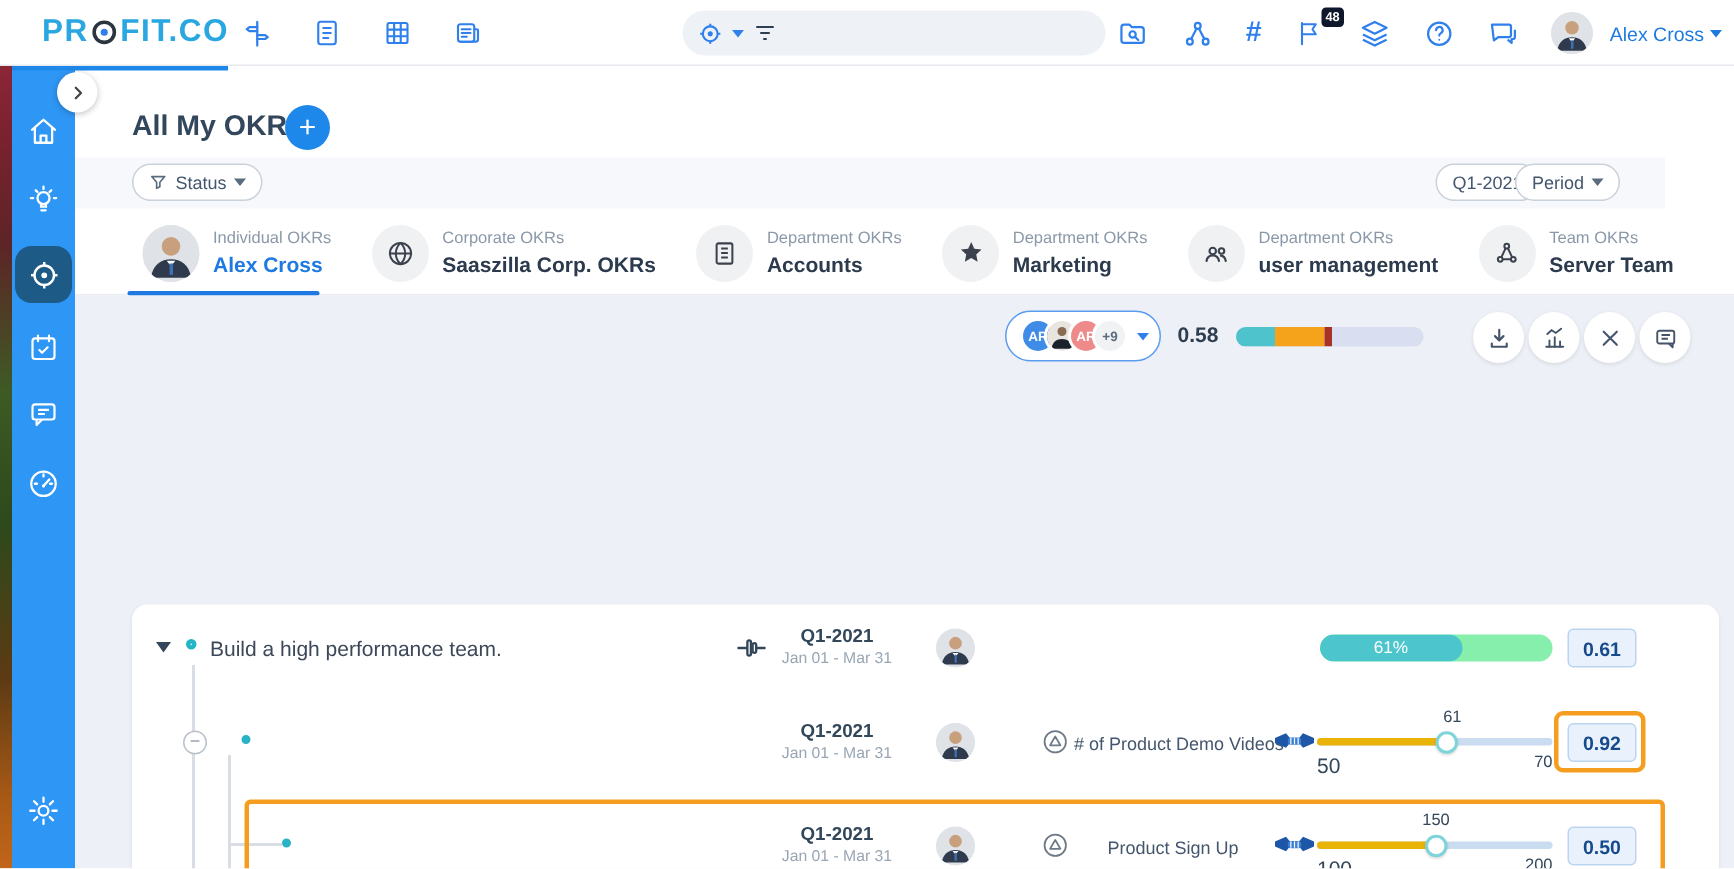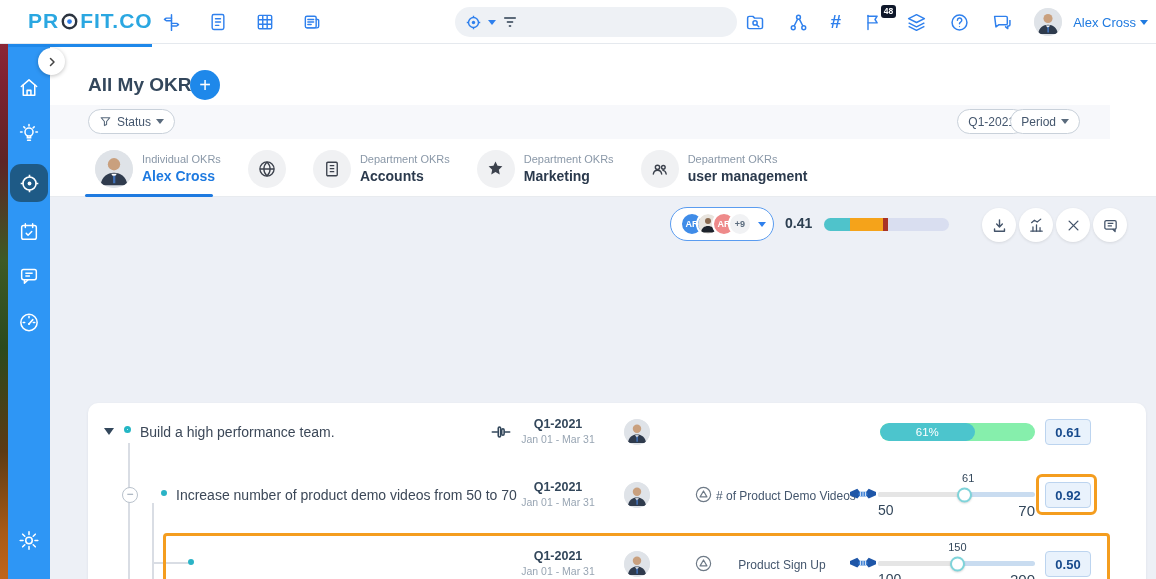--- a/index.html
+++ b/index.html
@@ -103,26 +103,26 @@
   .okr-title { top:14px; font-size:14px; color:#3c4858; white-space:nowrap; }
   .align-icon { left:402px; top:11px; color:#33475b; cursor:pointer; }
   .date-col { left:420px; top:7px; width:100px; text-align:center; }
   .date-q { font-size:12.5px; font-weight:bold; color:#33475b; }
   .date-sub { font-size:10.5px; color:#98a5b3; margin-top:2px; }
   .row-avatar { left:536px; top:9px; }
   .kpi-icon { left:606px; top:12px; color:#6e7a87; }
   .kpi-label { left:628px; top:16px; width:132px; text-align:center; font-size:12px; color:#44566d; white-space:nowrap; }
   .handshake { left:762px; top:13px; }
   .slider { left:790px; top:19px; width:157px; height:5px; border-radius:3px; background:#c9dcf0; }
-  .slider-fill { position:relative; height:5px; border-radius:3px; background:#e5e5e5; }
+  .slider-fill { position:relative; height:5px; border-radius:3px; background:#eab308; }
   .slider-thumb { position:absolute; right:-8px; top:50%; transform:translateY(-50%); width:15px; height:15px;
     background:#fff; border:2px solid #7fd4da; border-radius:50%; box-shadow:0 1px 2px rgba(0,0,0,.15); cursor:pointer; }
   .slider-cur { position:absolute; right:-10px; top:-20px; font-size:11px; color:#33475b; }
   .slider-min { position:absolute; left:0; top:10px; font-size:14px; color:#33475b; }
-  .slider-max { position:absolute; right:0; top:10px; font-size:15px; color:#33475b; }
+  .slider-max { position:absolute; right:0; top:10px; font-size:11px; color:#33475b; }
   .score-box { left:957px; top:9px; width:46px; height:26px; background:#e9f2fc; border:1px solid #bcd4ef;
     border-radius:4px; font-size:13px; font-weight:bold; color:#174a8c; display:flex; align-items:center; justify-content:center; }
   .obj-progress { left:792px; top:13px; width:155px; height:18px; border-radius:9px; background:#86efac; overflow:hidden; }
   .obj-progress-fill { height:100%; border-radius:9px; background:#4cc5cd; color:#fff; font-size:11.5px;
     display:flex; align-items:center; justify-content:center; }
 
   
   .tree-outer { position:absolute; left:40px; top:40px; width:40px; height:262px;
     border-left:2px solid #d9dde4; border-bottom:2px solid #d9dde4; border-bottom-left-radius:10px; }
   .tree-inner { position:absolute; left:64px; top:100px; width:36px; height:132px;
@@ -362,20 +362,24 @@
             <div class="tab-name">Alex Cross</div>
           </span>
       </div>
       <div class="tab">
         <span class="tab-circle">
             <svg class="s" width="20" height="20" viewBox="0 0 24 24" fill="none" stroke="currentColor" stroke-width="1.6">
               <circle cx="12" cy="12" r="8.5"></circle>
               <path d="M3.5 12h17M12 3.5c-5 5-5 12 0 17M12 3.5c5 5 5 12 0 17"></path>
             </svg>
           </span>
+        <span>
+            <div class="tab-type">Corporate OKRs</div>
+            <div class="tab-name">Saaszilla Corp. OKRs</div>
+          </span>
       </div>
       <div class="tab">
         <span class="tab-circle">
             <svg class="s" width="18" height="18" viewBox="0 0 24 24" fill="none" stroke="currentColor" stroke-width="1.8">
               <rect x="5" y="3" width="14" height="18" rx="1.5"></rect>
               <path d="M9 7.5h6M9 11.5h6M9 15.5h6"></path>
             </svg>
           </span>
         <span>
             <div class="tab-type">Department OKRs</div>
@@ -398,20 +402,34 @@
             <svg class="s" width="20" height="20" viewBox="0 0 24 24" fill="none" stroke="currentColor" stroke-width="1.7" stroke-linecap="round">
               <circle cx="9" cy="10" r="2.6"></circle>
               <circle cx="16" cy="10" r="2.2"></circle>
               <path d="M4 18c.5-3 2.5-4.5 5-4.5s4.5 1.5 5 4.5"></path>
               <path d="M15.5 13.7c2 .2 3.4 1.5 3.9 4.3"></path>
             </svg>
           </span>
         <span>
             <div class="tab-type">Department OKRs</div>
             <div class="tab-name">user management</div>
+          </span>
+      </div>
+      <div class="tab">
+        <span class="tab-circle">
+            <svg class="s" width="19" height="19" viewBox="0 0 24 24" fill="none" stroke="currentColor" stroke-width="1.7">
+              <circle cx="12" cy="6.5" r="2"></circle>
+              <circle cx="6.5" cy="17.5" r="2"></circle>
+              <circle cx="17.5" cy="17.5" r="2"></circle>
+              <path d="M11 8.3l-3.5 7.4M13 8.3l3.5 7.4M8.5 17.5h7"></path>
+            </svg>
+          </span>
+        <span>
+            <div class="tab-type">Team OKRs</div>
+            <div class="tab-name">Server Team</div>
           </span>
       </div>
       <div class="tab-underline"></div>
     </div>
 
     <div class="content-area">
 
       <div class="toolbar">
         <div class="assignee-pill">
           <span class="stack-av" style="background:#3f8ce8">AR</span>
@@ -419,21 +437,21 @@
               <svg viewBox="0 0 40 40">
                 <circle cx="20" cy="20" r="20" fill="#e8e4de"></circle>
                 <circle cx="20" cy="14" r="6" fill="#8a6a50"></circle>
                 <path d="M6 37c1-9 7-13 14-13s13 4 14 13z" fill="#1c222b"></path>
               </svg>
             </span>
           <span class="stack-av" style="background:#ee8a8a">AR</span>
           <span class="stack-av stack-more">+9</span>
           <span class="caret-dn"></span>
         </div>
-        <span class="overall-score">0.41</span>
+        <span class="overall-score">0.58</span>
         <div class="seg-bar">
           <span class="seg" style="width: 21%; background-color: rgb(79, 195, 203);"></span>
           <span class="seg" style="width: 26%; background-color: rgb(245, 163, 26);"></span>
           <span class="seg" style="width: 4%; background-color: rgb(169, 50, 38);"></span>
         </div>
         <button class="round-btn" style="left:928px">
             <svg class="s" width="17" height="17" viewBox="0 0 24 24" fill="none" stroke="currentColor" stroke-width="2" stroke-linecap="round" stroke-linejoin="round">
               <path d="M12 4v9M8 10l4 4 4-4"></path>
               <path d="M5 17v3h14v-3"></path>
             </svg>
@@ -491,21 +509,20 @@
             </span>
           <span class="obj-progress">
             <span class="obj-progress-fill" style="width: 61%;">61%</span>
           </span>
           <span class="score-box">0.61</span>
         </div>
 
         <div class="okr-row" style="top:70px">
           <span class="collapse-btn">−</span>
           <span class="kr-dot" style="left:73px"></span>
-          <span class="okr-title" style="left:88px">Increase number of product demo videos from 50 to 70</span>
           <span class="date-col">
             <span class="date-q" style="position:static;display:block">Q1-2021</span>
             <span class="date-sub" style="position:static;display:block">Jan 01 - Mar 31</span>
           </span>
           <span class="avatar av-26 row-avatar">
               <svg viewBox="0 0 40 40">
                 <circle cx="20" cy="20" r="20" fill="#dfe3e8"></circle>
                 <circle cx="20" cy="15" r="6.5" fill="#c9a07e"></circle>
                 <path d="M6 37c1-9 7-13 14-13s13 4 14 13z" fill="#2f3b4d"></path>
                 <path d="M17 25h6l-3 4z" fill="#fff"></path>

